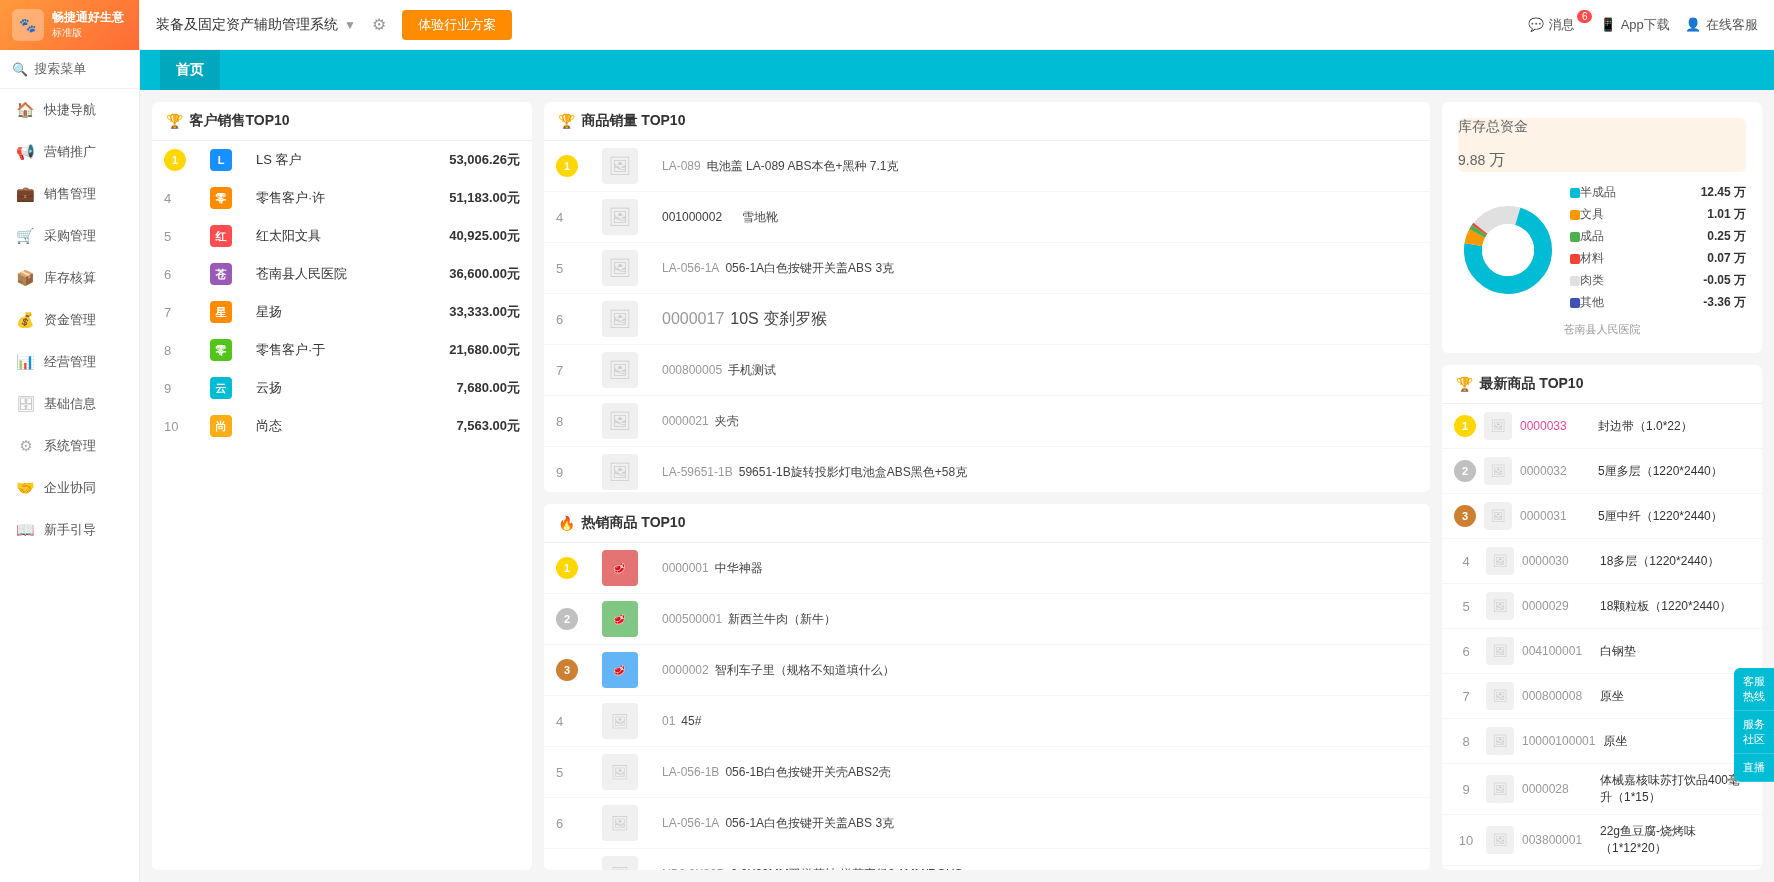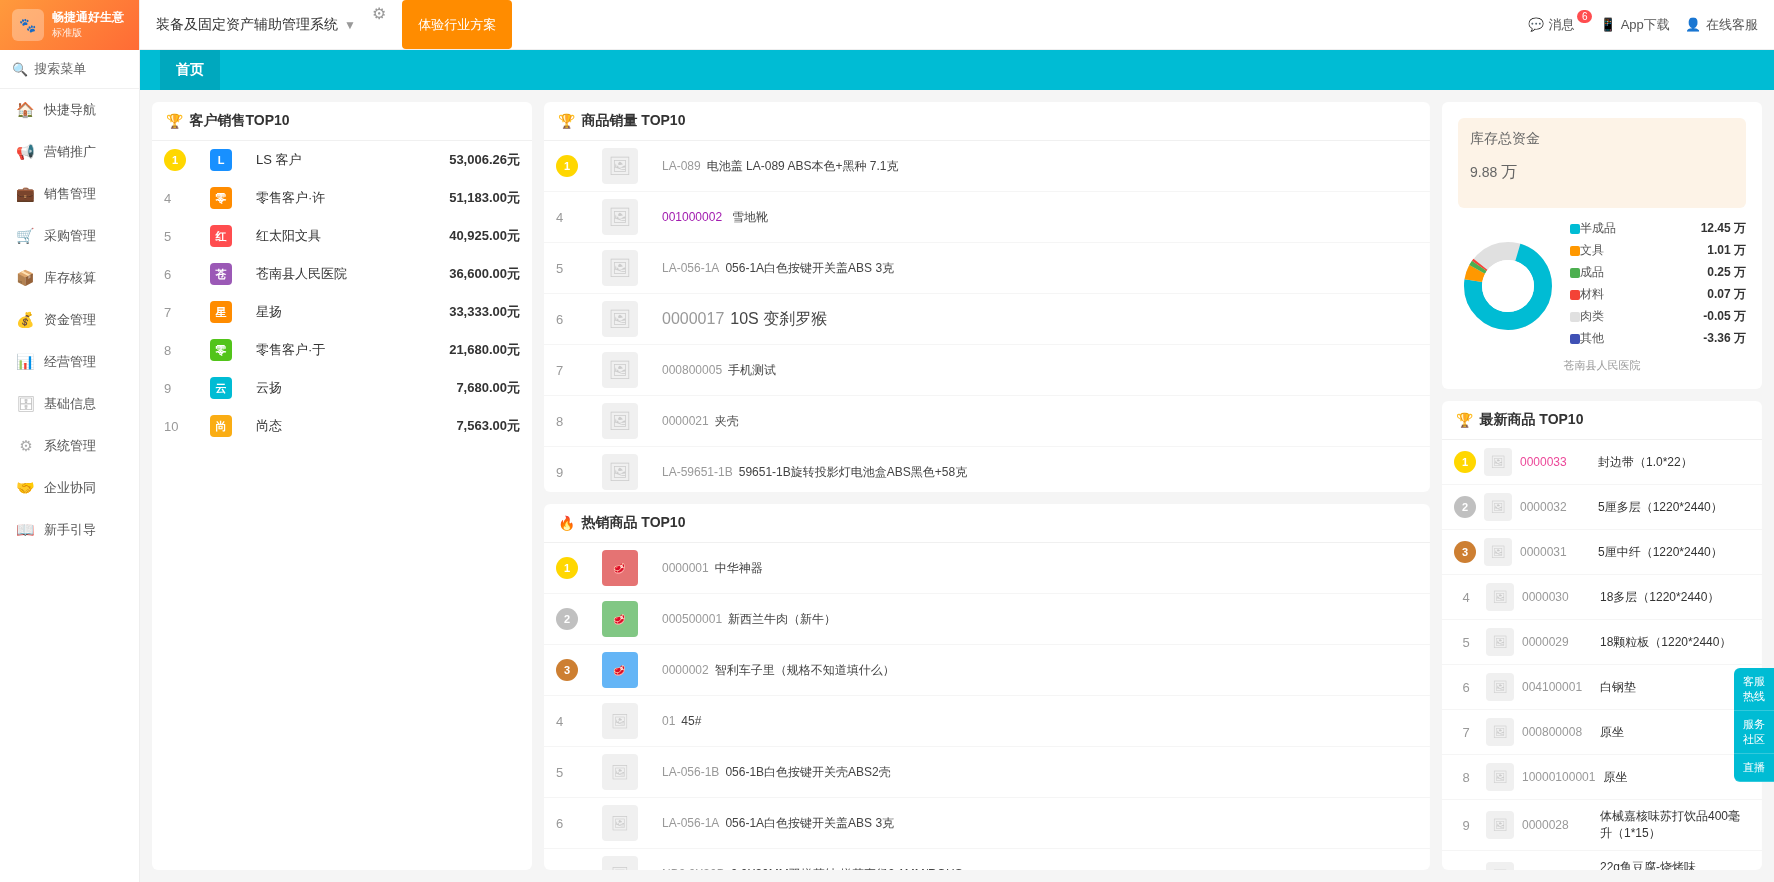--- a/index.html
+++ b/index.html
@@ -57,20 +57,21 @@
       flex: 1;
       display: flex;
       flex-direction: column;
       overflow: hidden;
     }
     .topbar {
       height: 50px;
       background: #fff;
       border-bottom: 1px solid #eee;
       display: flex;
+      align-items: center;
       padding: 0 16px;
       gap: 12px;
     }
     .topbar-system {
       display: flex; align-items: center; gap: 6px;
       font-size: 14px; color: #333; cursor: pointer;
     }
     .topbar-system .arrow { color: #999; font-size: 12px; }
     .topbar-gear { color: #999; font-size: 16px; cursor: pointer; padding: 4px; }
     .topbar-btn {
@@ -468,21 +469,21 @@
                   </td>
     <td style="font-size:12px;"><span style="color:#999;margin-right:6px;">LA-089</span>电池盖 LA-089 ABS本色+黑种 7.1克</td>
   </tr>
                 <tr class="product-row">
     <td style="width:36px;"><span class="rank-num">4</span></td>
     <td style="width:36px;">
                     <div class="product-img-placeholder">
                       <span style="color:#ccc;font-size:18px;">🖼</span>
                     </div>
                   </td>
-    <td style="font-size:12px;"><span style="color:#a21caf;margin-right:10px;text-align:center;">001000002</span>雪地靴</td>
+    <td style="font-size:12px;"><span style="color:#404040;margin-right:20px;text-align:center;">001000002</span>雪地靴</td>
   </tr>
                 <tr class="product-row">
     <td style="width:36px;"><span class="rank-num">5</span></td>
     <td style="width:36px;">
                     <div class="product-img-placeholder">
                       <span style="color:#ccc;font-size:18px;">🖼</span>
                     </div>
                   </td>
     <td style="font-size:12px;"><span style="color:#999;margin-right:6px;">LA-056-1A</span>056-1A白色按键开关盖ABS 3克</td>
   </tr>
@@ -591,21 +592,21 @@
     <td style="font-size:12px;"><span style="color:#999;margin-right:6px;">NB2.0X30B</span>2.0X30MM双搓花轴,搓花直径2.1MM/ROHS</td>
   </tr>
               </tbody>
           </table>
         </div>
       </div>
 
       <div class="right-panel">
 
         <div class="inventory-panel panel">
-          <div style="background:#fdf3e7;border-radius:6px;padding:12px;">
+          <div style="background:#fdf3e7;border-radius:6px;">
             <div class="inventory-title">库存总资金</div>
             <div class="inventory-amount">
               <span>9.88</span><span style="font-size:16px;margin-left:4px;">万</span>
             </div>
           </div>
           <div class="chart-area" style="margin-top:12px;">
             <div class="donut-chart">
               <svg viewBox="0 0 100 100">
 
                 <circle cx="50" cy="50" r="35" fill="none" stroke="#e0e0e0" stroke-width="18"></circle>

